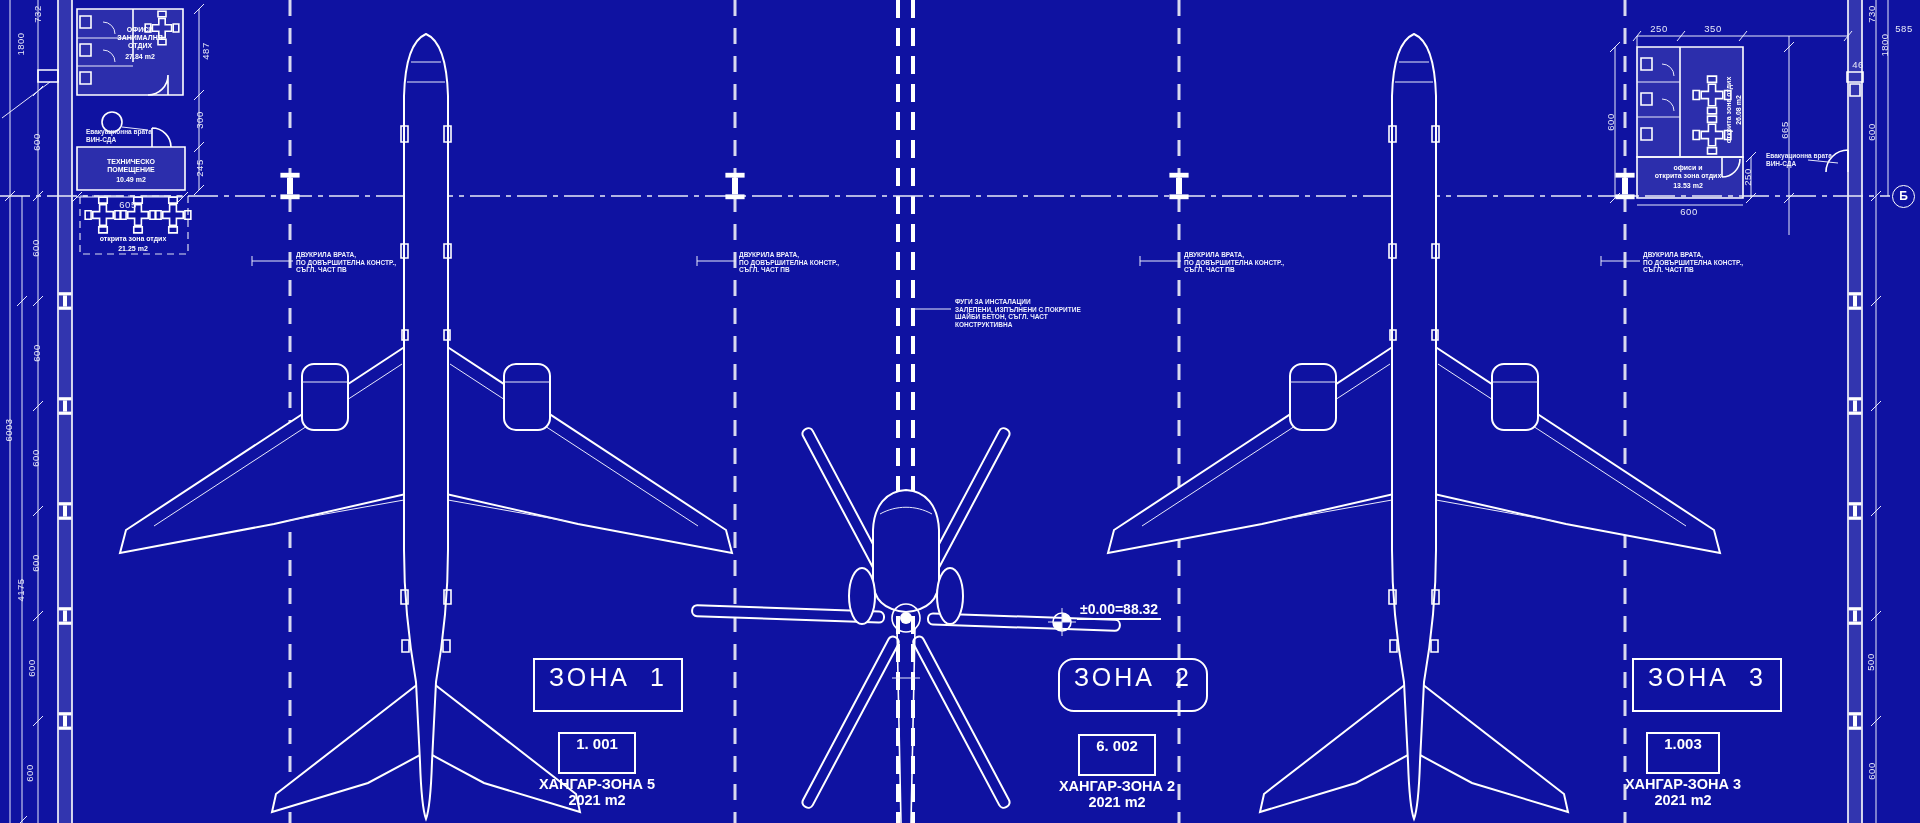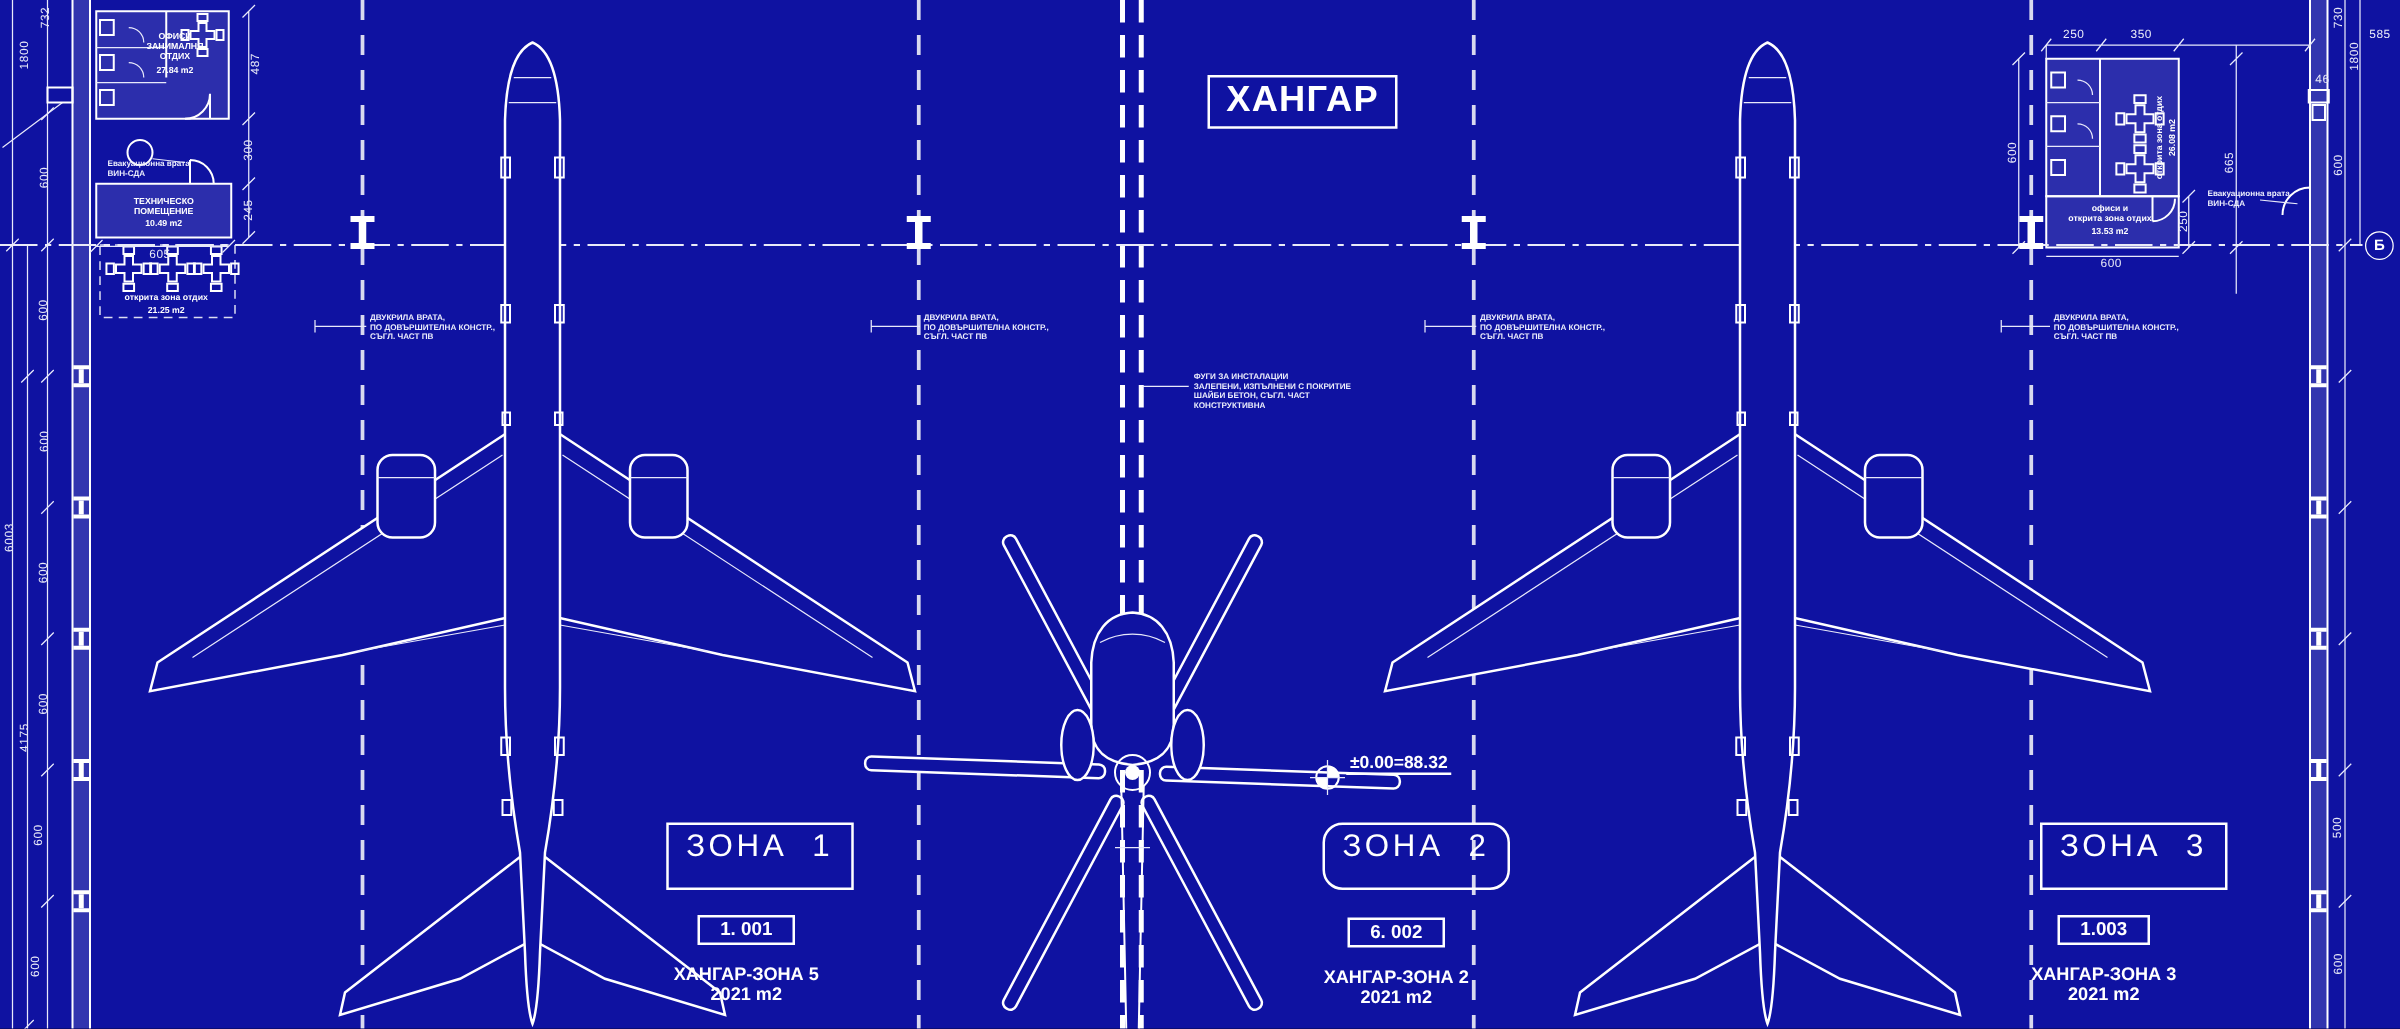--- a/index.html
+++ b/index.html
@@ -32,21 +32,21 @@
   .room-label span{display:block;}
   .title-box{
     position:absolute;left:966px;top:60px;border:2.5px solid #fff;color:#fff;
     font-size:29px;font-weight:bold;letter-spacing:1px;padding:2px 13px 4px 13px;white-space:pre;
   }
   .zone-name{
     position:absolute;border:2.5px solid #fff;color:#fff;font-weight:normal;
     font-size:25px;letter-spacing:3px;padding:3px 14px 18px 14px;white-space:pre;
   }
   .zone-tag{position:absolute;width:170px;text-align:center;color:#fff;font-weight:bold;}
-  .zone-tag .code{display:inline-block;border:2px solid #fff;padding:1px 16px 2px 16px;font-size:15px;margin-bottom:16px;}
+  .zone-tag .code{display:inline-block;border:2px solid #fff;padding:1px 16px 20px 16px;font-size:15px;margin-bottom:2px;}
   .zone-tag .zlabel{display:block;font-size:14.5px;}
   .zone-tag .zarea{display:block;font-size:14.5px;}
   .elev-text{position:absolute;left:1077px;top:601px;color:#fff;font-size:14px;font-weight:bold;
     border-bottom:2px solid #fff;padding:0 3px 1px 3px;}
   .bubble{position:absolute;left:1892px;top:185px;width:21px;height:21px;border:1.6px solid #fff;
     border-radius:50%;color:#fff;font-size:12px;font-weight:bold;text-align:center;line-height:21px;}
 </style>
 </head>
 <body>
 
@@ -221,21 +221,20 @@
       <circle class="fw" r="6"></circle>
     </g>
 
     <g transform="translate(1062,622)">
       <circle class="ln" r="9"></circle>
       <path class="fw" d="M0,0 L9,0 A9,9 0 0 0 0,-9 Z M0,0 L-9,0 A9,9 0 0 0 0,9 Z"></path>
       <path class="thin" d="M-14,0 H14 M0,-14 V14"></path>
     </g>
   </svg>
 
-  <div class="title-box">ХАНГАР</div>
 
   <div class="zone-name" style="left:533px;top:658px;">ЗОНА  1</div>
   <div class="zone-name" style="left:1058px;top:658px;border-radius:16px;">ЗОНА  2</div>
   <div class="zone-name" style="left:1632px;top:658px;">ЗОНА  3</div>
 
   <div class="zone-tag" style="left:512px;top:732px;">
     <span class="code">1. 001</span>
     <span class="zlabel">ХАНГАР-ЗОНА 5</span>
     <span class="zarea">2021 m2</span>
   </div>

